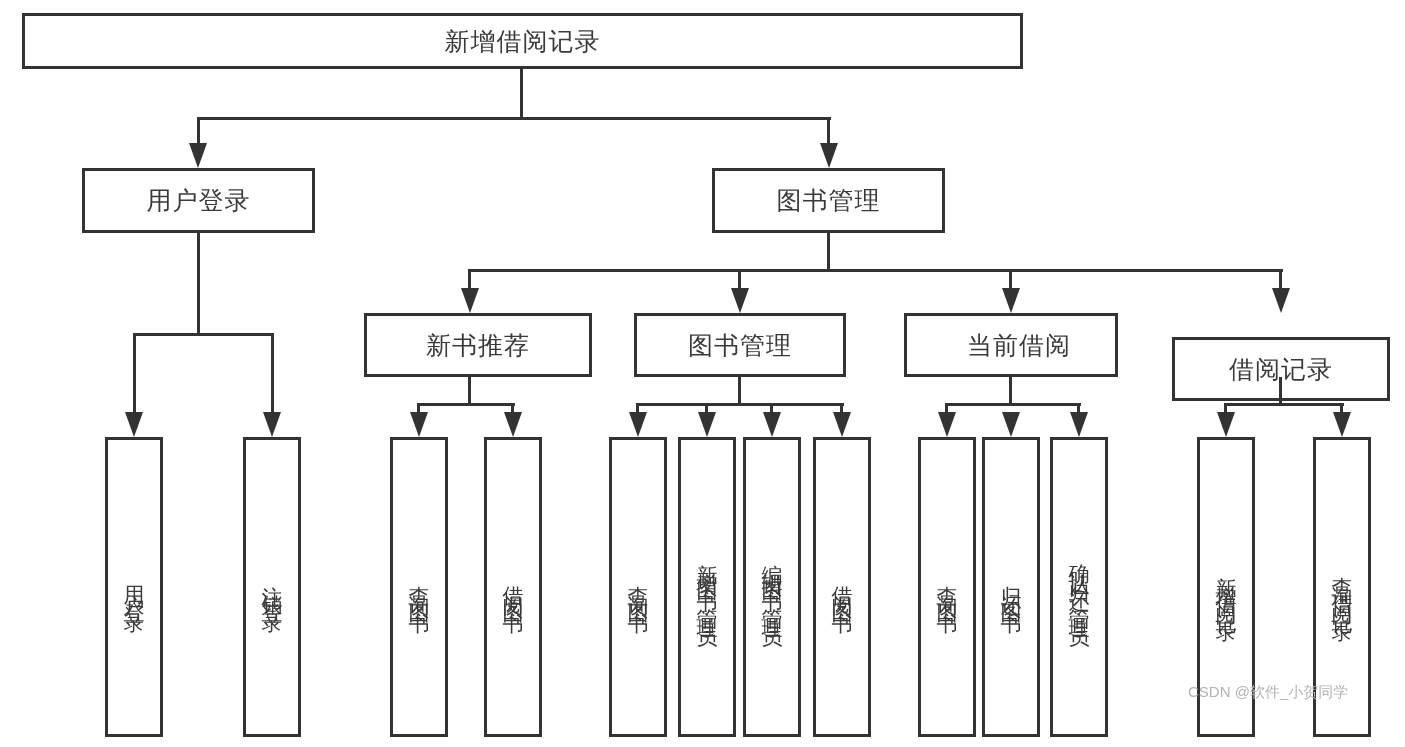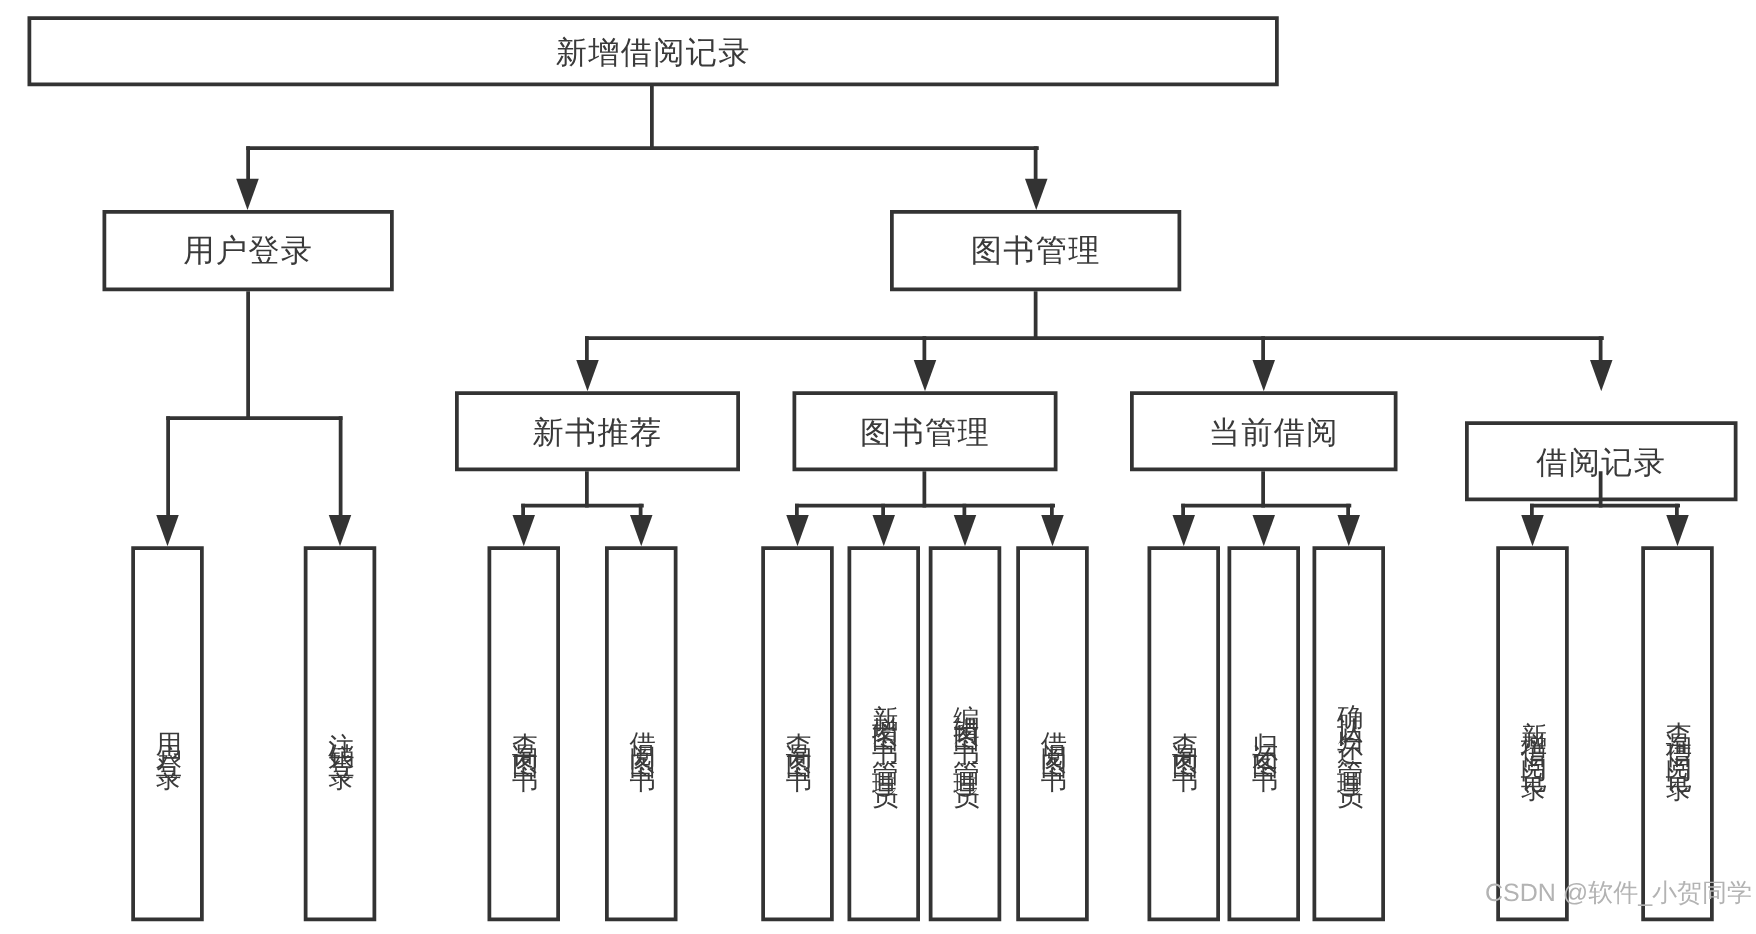--- a/index.html
+++ b/index.html
@@ -47,22 +47,22 @@
   .l{position:absolute;background:var(--line);}
   
   .ar{
     position:absolute;width:0;height:0;
     border-left:9px solid transparent;
     border-right:9px solid transparent;
     border-top:25px solid var(--line);
   }
   .watermark{
     position:absolute;
-    left:1188px;top:701px;
-    font-size:20px;
+    left:1188px;top:683px;
+    font-size:15px;
     color:var(--watermark);
     white-space:nowrap;
     z-index:5;
   }
 </style>
 </head>
 <body>
 
 <div class="stage">
 

